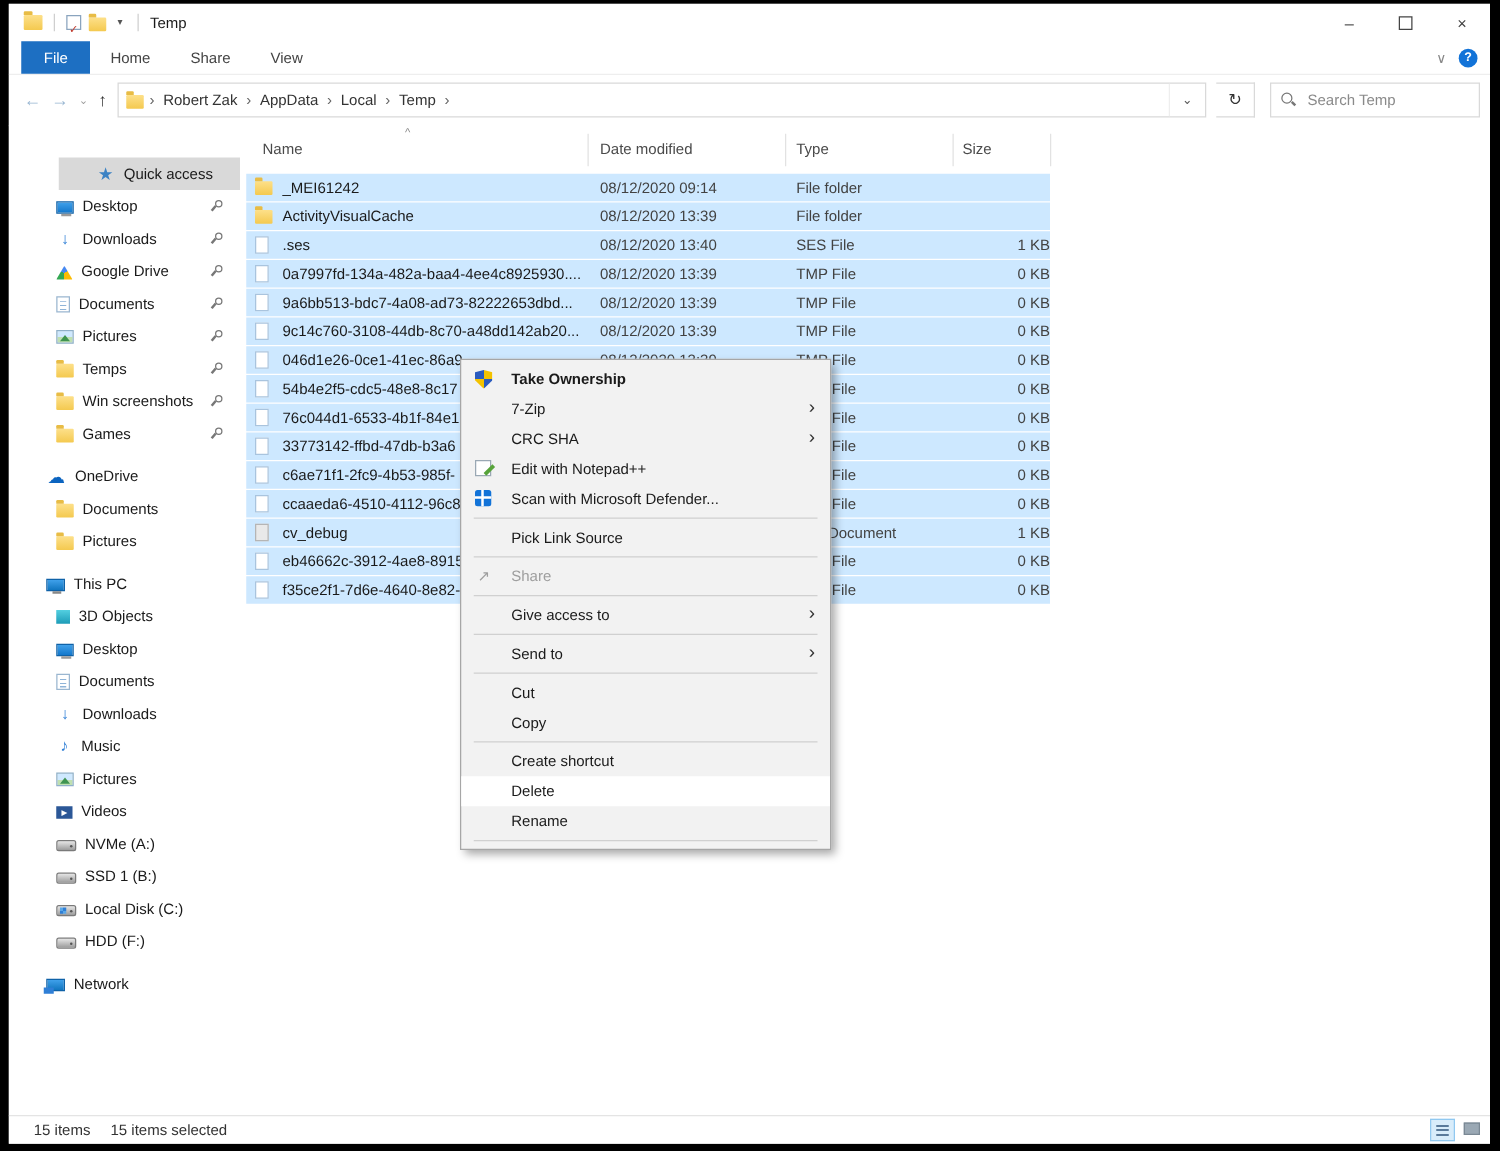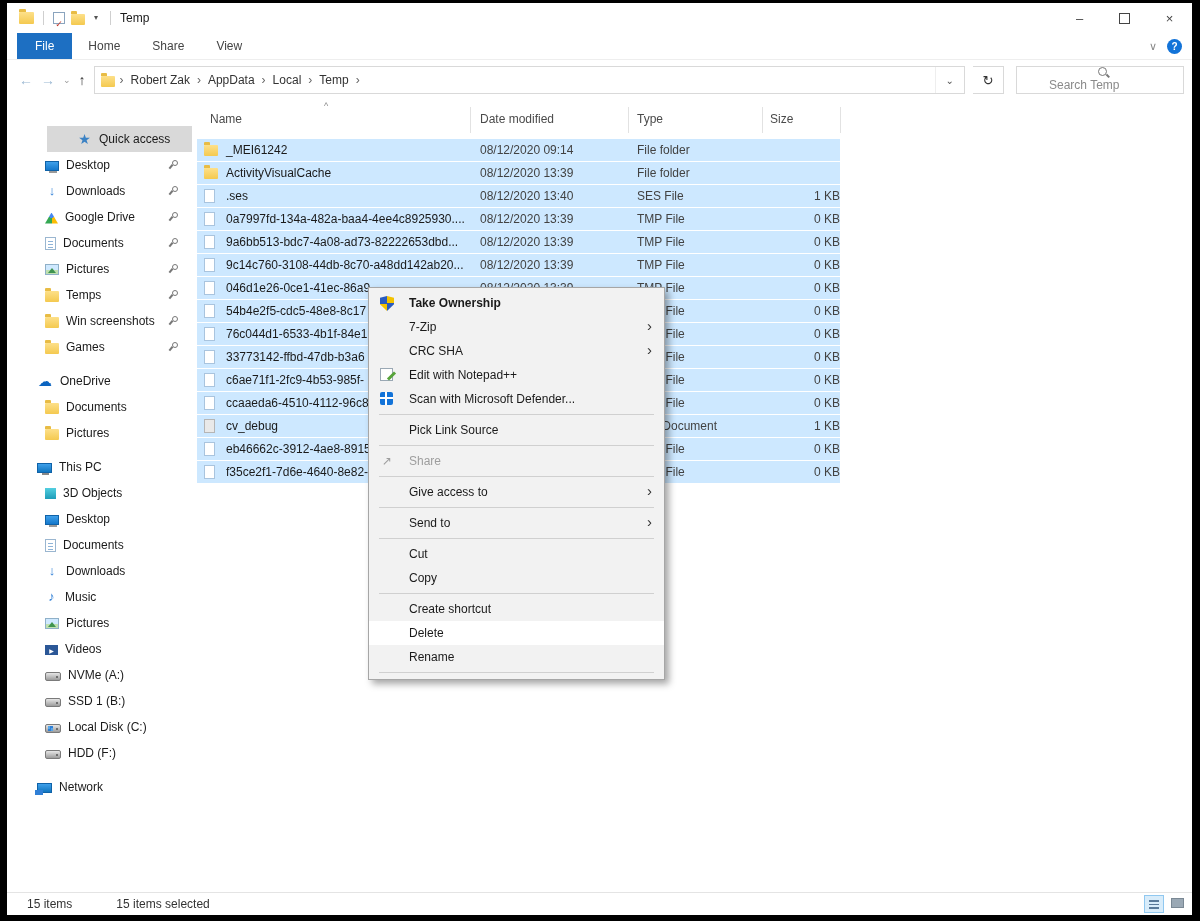--- a/index.html
+++ b/index.html
@@ -34,21 +34,21 @@
   #addressbox{height:26px;border:1px solid #d9d9d9;display:flex;align-items:center;flex:1;margin-right:8px;
     padding-left:6px;background:#fff;}
   #crumbs{display:flex;align-items:center;font-size:12px;color:#333;}
   .crumb{padding:0 2px;}
   .crumb-sep{color:#666;padding:0 5px;font-size:12px;}
   #addr-chev{margin-left:auto;padding:0 10px;color:#555;font-size:10px;border-left:1px solid #eee;height:100%;
     display:flex;align-items:center;}
   #refreshbtn{height:26px;width:30px;border:1px solid #d9d9d9;border-left:none;display:flex;align-items:center;
     justify-content:center;color:#333;font-size:13px;margin-right:12px;}
   #searchbox{height:26px;width:158px;border:1px solid #d9d9d9;display:flex;align-items:center;gap:7px;
-    padding-left:8px;margin-right:8px;flex-direction:column;}
+    padding-left:8px;margin-right:8px;}
   #searchbox input{border:none;outline:none;font-size:12px;color:#333;width:110px;
     font-family:"Liberation Sans","DejaVu Sans",sans-serif;}
   #searchbox input::placeholder{color:#8a8a8a;}
   .mag{position:relative;width:12px;height:12px;}
   .mag::before{content:'';position:absolute;left:0;top:0;width:7px;height:7px;border:1.5px solid #777;border-radius:50%;}
   .mag::after{content:'';position:absolute;left:8px;top:8px;width:4px;height:1.5px;background:#777;transform:rotate(45deg);}
 
   
   #sidebar{position:absolute;left:0;top:97px;width:185px;bottom:22px;background:#fff;overflow:hidden;padding-top:26px;box-sizing:border-box;}
   .sb-item{position:relative;height:26px;display:flex;align-items:center;font-size:12px;color:#1a1a1a;padding-left:30px;}
@@ -75,21 +75,21 @@
   .c-ficon{left:12px;top:4px;}
   .c-name{left:34px;color:#1a1a1a;}
   .c-date{left:288px;color:#424242;}
   .c-type{left:445px;color:#424242;}
   .c-size{right:calc(100% - 648px);color:#424242;text-align:right;}
 
   
   #statusbar{position:absolute;left:0;right:0;bottom:0;height:22px;background:#fff;border-top:1px solid #e4e4e4;
     display:flex;align-items:center;font-size:12px;color:#333;}
   #status-count{margin-left:20px;}
-  #status-sel{margin-left:44px;}
+  #status-sel{margin-left:16px;}
   #viewtoggles{position:absolute;right:6px;top:2px;display:flex;gap:4px;}
   .vt{width:18px;height:16px;display:flex;align-items:center;justify-content:center;}
   .vt.active{border:1px solid #90c8f0;background:#d8ecfa;}
   .vt-details{width:10px;height:9px;background:
     repeating-linear-gradient(#5a7a9a 0 1.5px,transparent 1.5px 3.5px);}
   .vt-thumbs{width:11px;height:8px;background:#9aa8b4;border:1px solid #7a8894;}
 
   
   #ctxmenu{position:absolute;left:361px;top:284px;width:297px;background:#f2f2f2;border:1px solid #a6a6a6;
     box-shadow:4px 4px 7px rgba(0,0,0,.35);padding:3px 0;box-sizing:border-box;z-index:50;}

